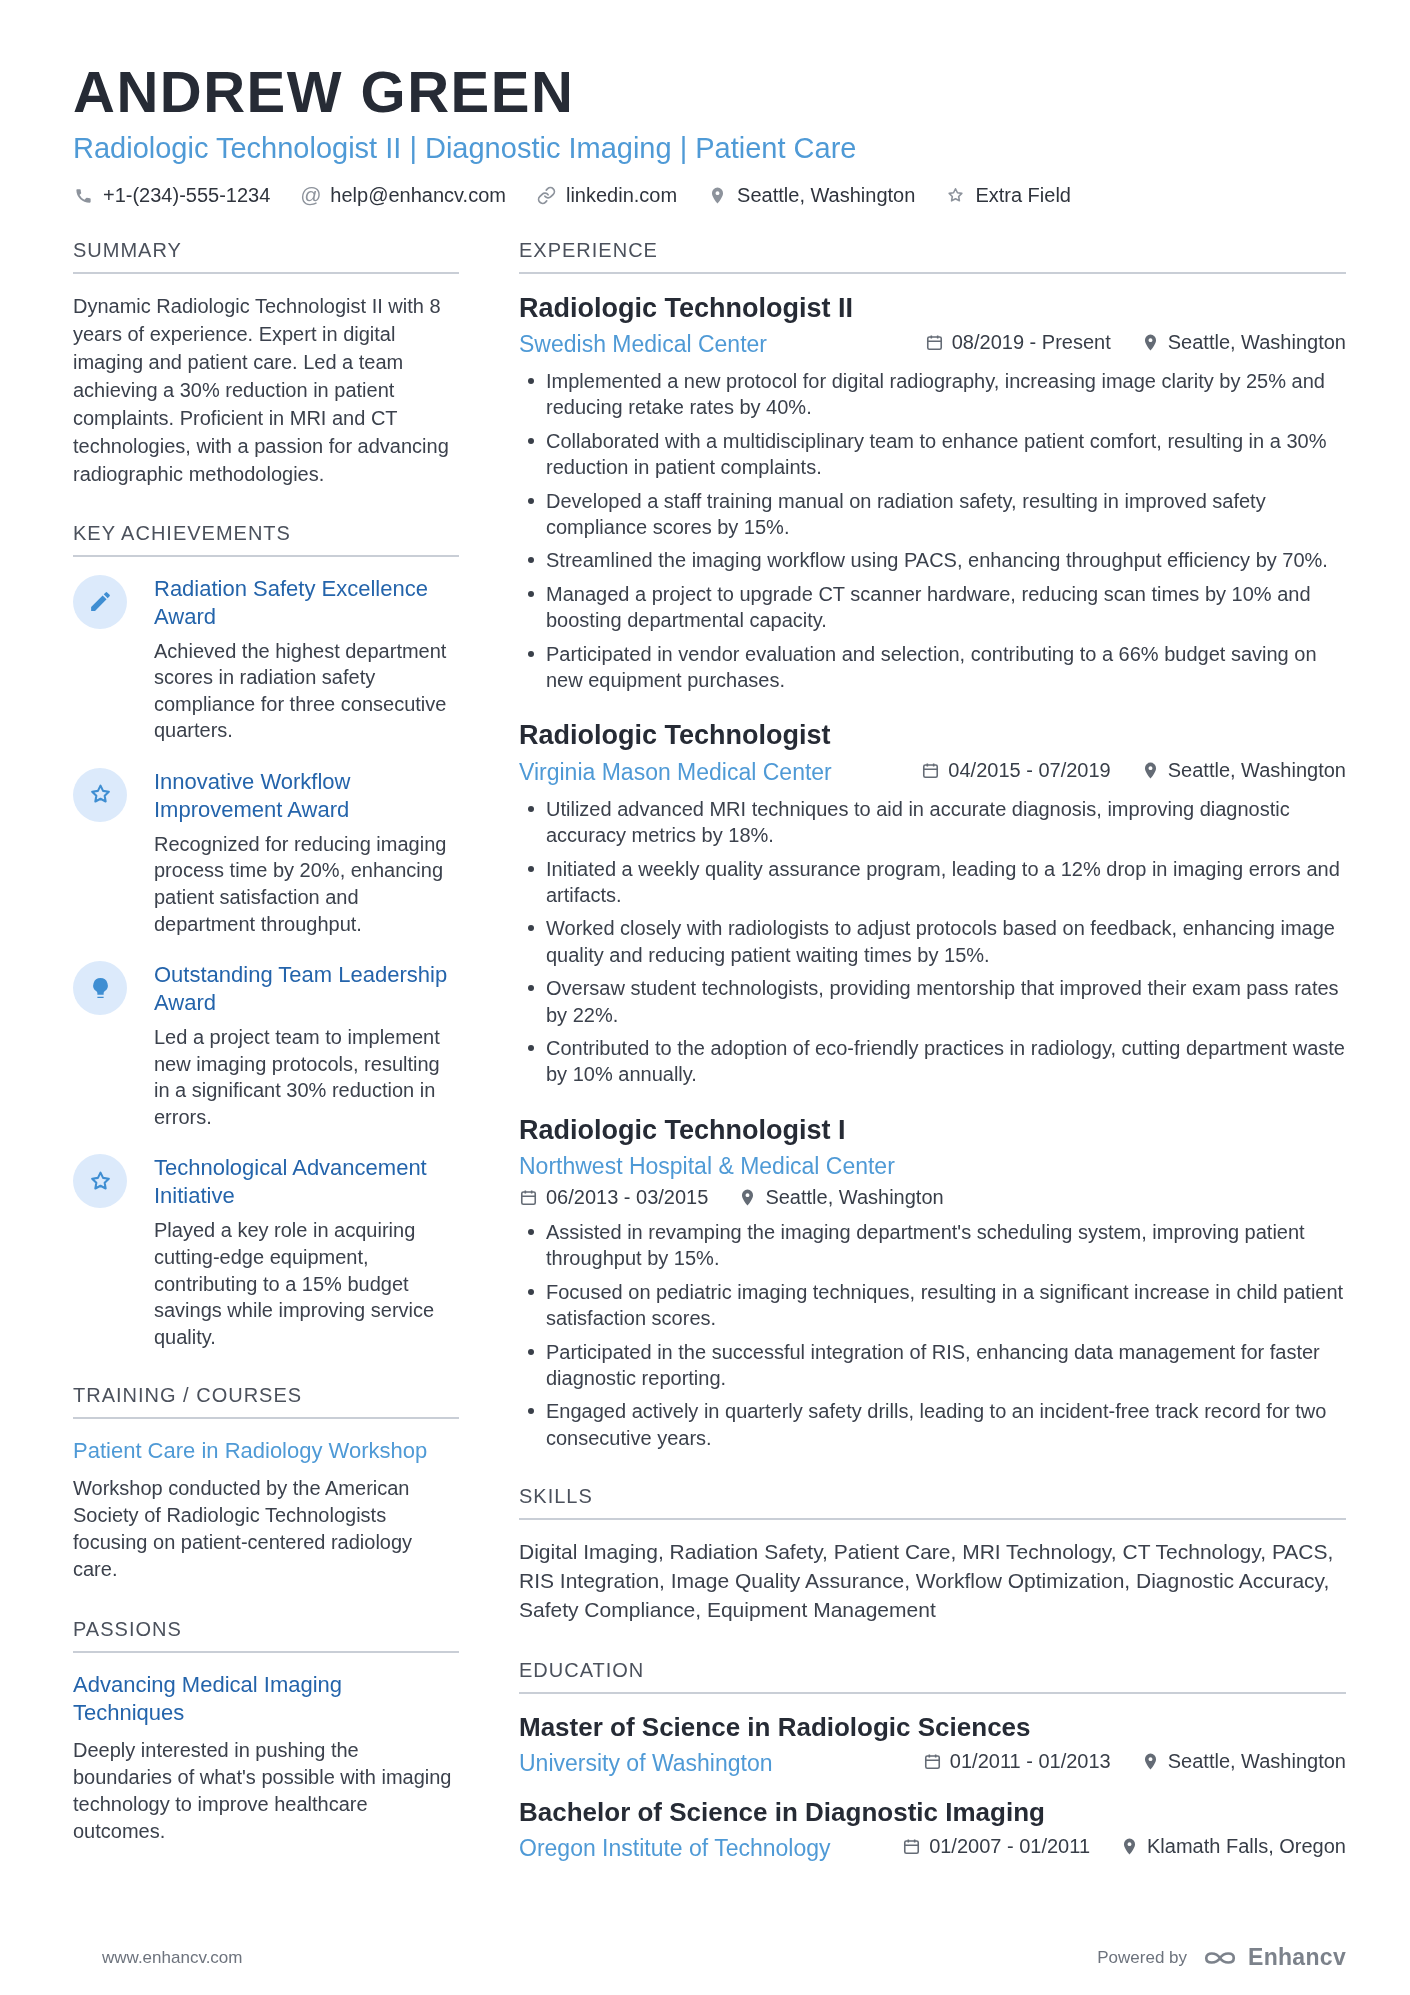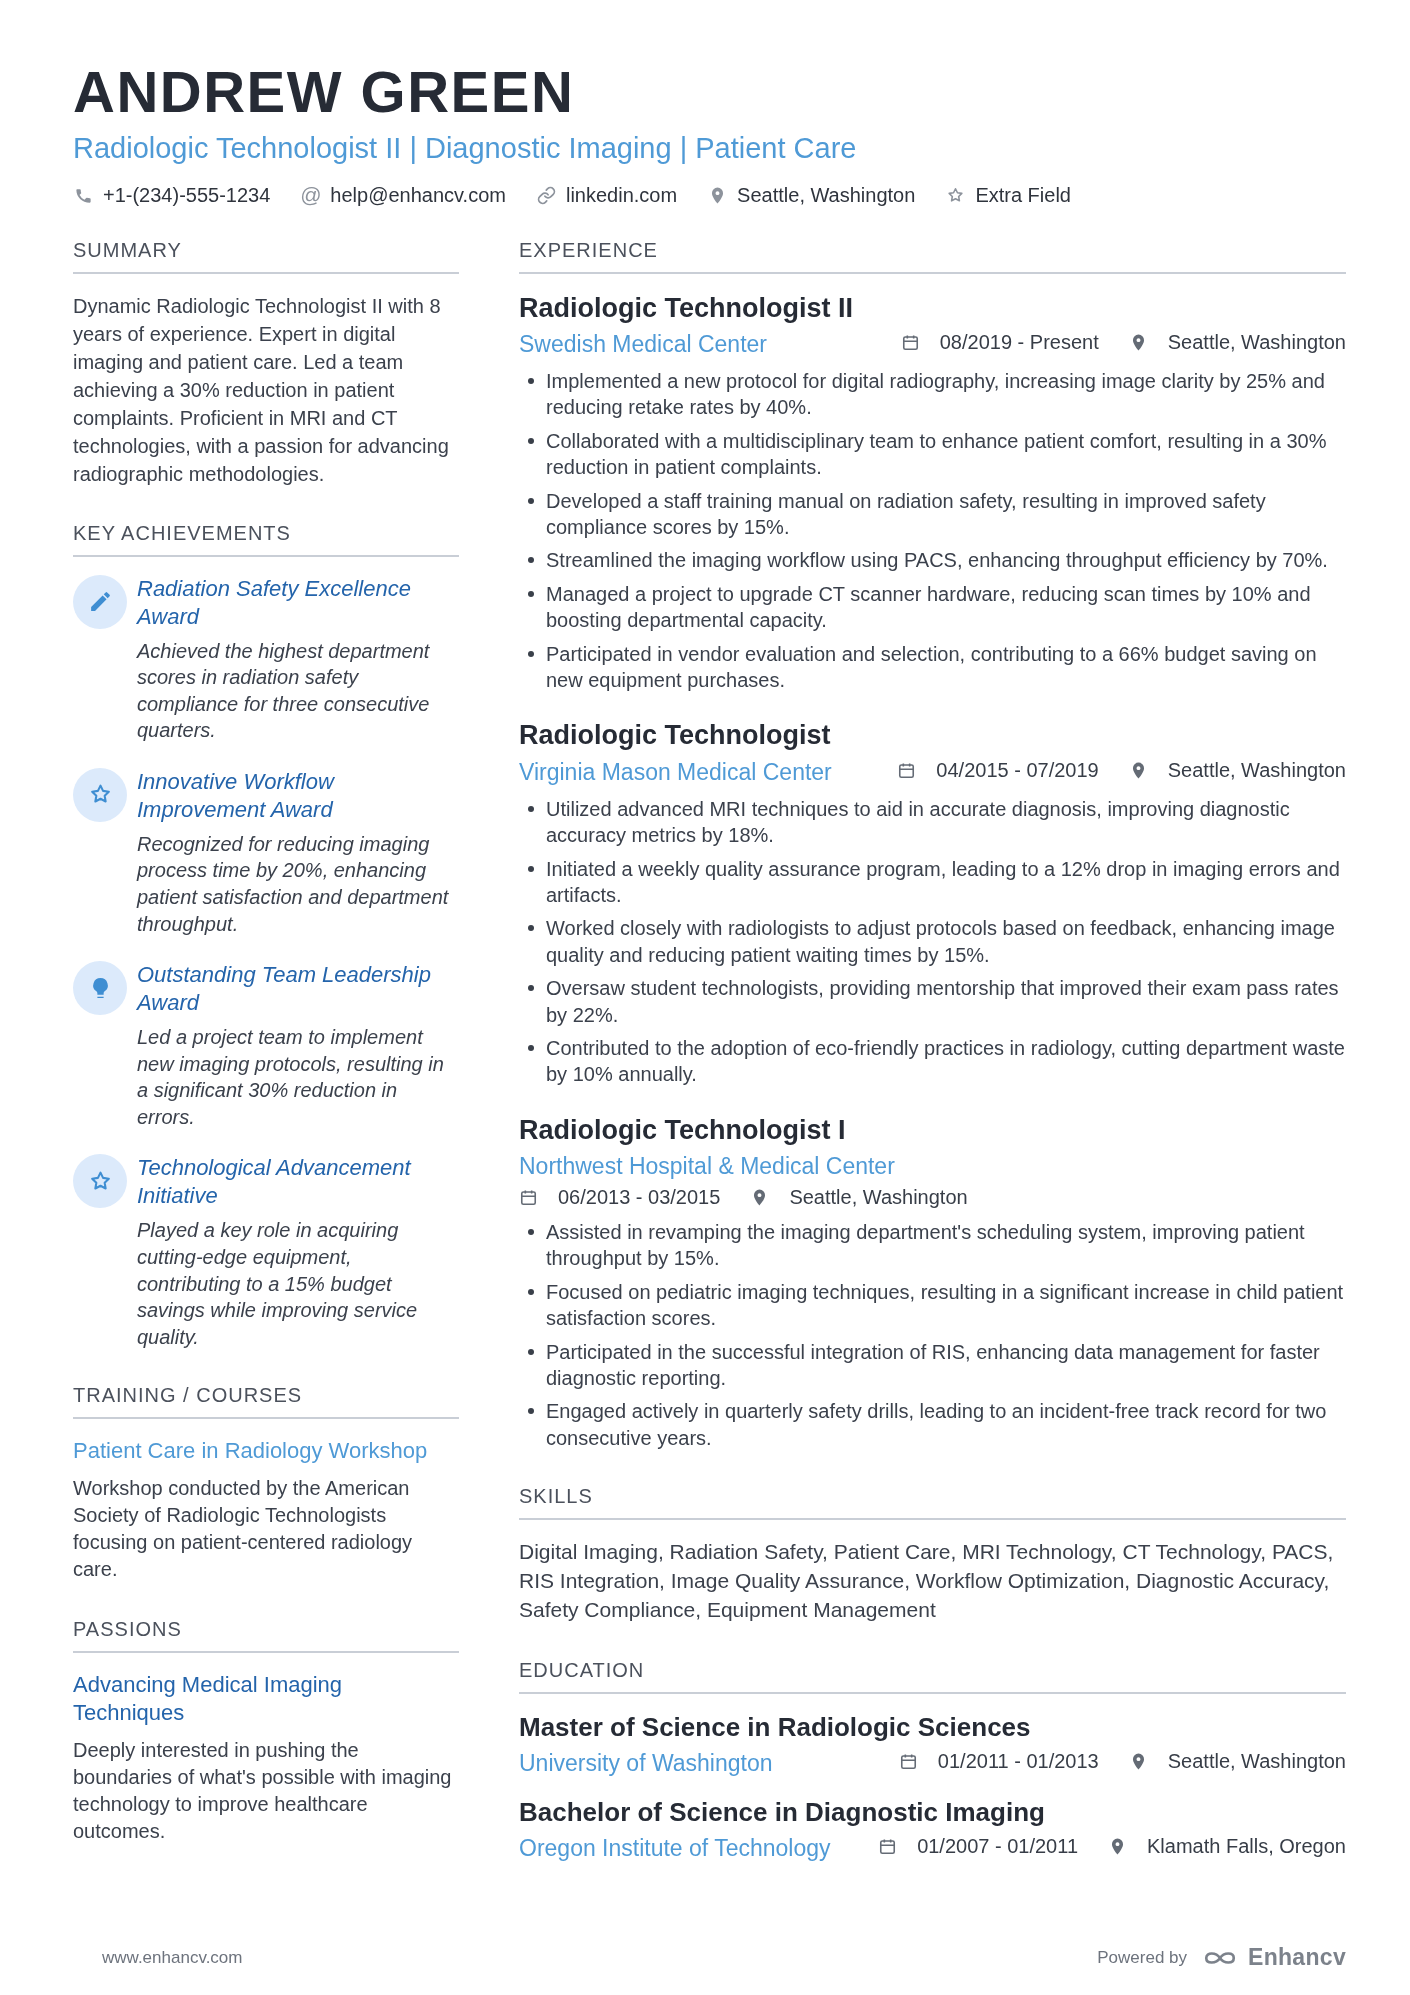--- a/index.html
+++ b/index.html
@@ -27,21 +27,21 @@
   .section { margin-top:34px; }
   .columns .col-left > .section:first-child, .columns .col-right > .section:first-child { margin-top:0; }
   .section-heading {
     font-size:20px; font-weight:400; letter-spacing:1px; color:#4b515c;
     padding-bottom:10px; border-bottom:2px solid var(--line,#c9ced6); margin-bottom:18px;
   }
 
   
   .summary-text { font-size:20px; line-height:1.4; color:var(--text,#3b414c); }
 
-  .ach-item { display:flex; gap:10px; margin-bottom:24px;font-style:italic; }
+  .ach-item { display:flex; gap:27px; margin-bottom:24px; }
   .ach-icon {
     width:54px; height:54px; border-radius:50%; background:#dceafb; color:#3f8ed2;
     display:flex; align-items:center; justify-content:center; flex:0 0 54px;
   }
   .ach-icon svg { width:25px; height:25px; display:block; }
   .ach-title { font-size:22px; line-height:1.27; color:var(--accent-dark,#2464ab); margin-bottom:7px; }
   .ach-desc { font-size:20px; line-height:1.33; color:var(--text,#3b414c); }
 
   .side-item { margin-bottom:10px; }
   .side-item-title { font-size:22px; line-height:1.3; margin-bottom:9px; }
@@ -50,21 +50,21 @@
   .side-item-desc { font-size:20px; line-height:1.36; color:var(--text,#3b414c); }
 
   
   .entry { margin-bottom:26px; }
   .entry-title { font-size:27px; font-weight:600; color:var(--heading,#262b35); line-height:1.2; margin-bottom:7px; }
   .edu-title { font-size:26px; }
   .entry-header { display:flex; flex-wrap:wrap; align-items:baseline; column-gap:32px; row-gap:6px; margin-bottom:10px; }
   .company { font-size:23px; color:var(--accent-light,#4f9ad6); white-space:nowrap; }
   .entry-meta { display:flex; gap:30px; margin-left:auto; }
   .entry-meta.wrapped { margin-left:0;text-align:right; }
-  .meta-item { display:flex; align-items:center; gap:20px; font-size:20px; color:#373d47; white-space:nowrap; }
+  .meta-item { display:flex; align-items:center; gap:8px; font-size:20px; color:#373d47; white-space:nowrap; }
   .m-icon { display:inline-flex; color:#646b75; }
   .m-icon svg { width:19px; height:19px; display:block; }
 
   .bullets { list-style:none; margin-top:2px; }
   .bullets li { position:relative; padding-left:27px; font-size:20px; line-height:1.32; color:var(--text,#3b414c); margin-bottom:7px; }
   .bullets li::before { content:''; position:absolute; left:9px; top:10px; width:6px; height:6px; border-radius:50%; background:#3a404a; }
 
   .skills-text { font-size:21px; line-height:1.38; color:var(--text,#3b414c); }
   .edu-entry { margin-bottom:20px; }
 

